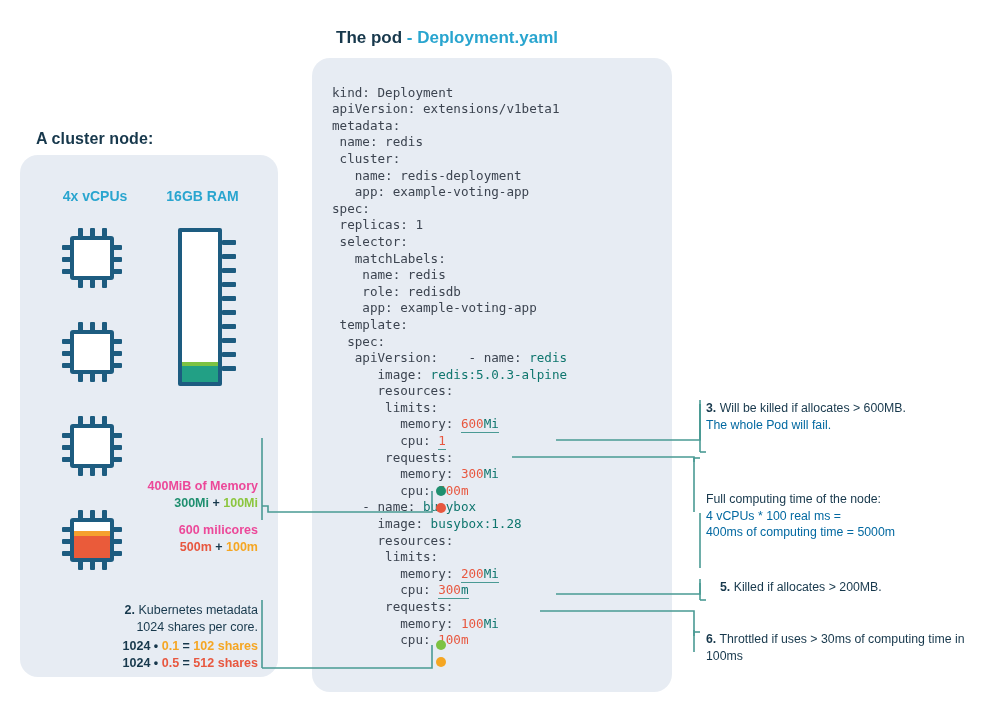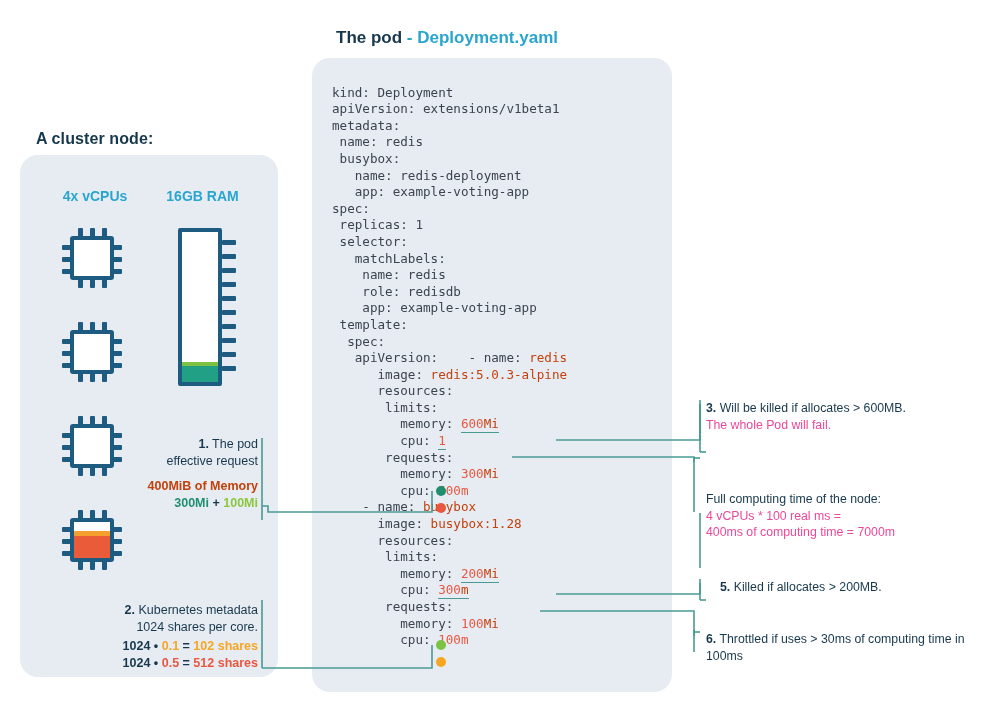--- a/index.html
+++ b/index.html
@@ -57,21 +57,21 @@
     box-sizing:border-box;overflow:hidden;
   }
   #ram .mem-fill{position:absolute;left:0;right:0;bottom:0;height:16px;background:#22a085;}
   #ram .mem-band{position:absolute;left:0;right:0;bottom:16px;height:4px;background:#7dc242;}
   .rpin{position:absolute;left:44px;width:14px;height:5px;background:#1d5c80;border-radius:1px;}
 
   
   .lnote{position:absolute;text-align:right;line-height:1.32;}
   .lnote .hl{font-size:12.5px;font-weight:700;color:#17384c;}
   .lnote .sub{font-size:12.5px;color:#17384c;}
-  .lnote .cy{font-size:12.5px;color:#c2410c;font-weight:600;}
+  .lnote .cy{font-size:12.5px;color:#ec4899;font-weight:600;}
   .lnote .grn-d{color:#1f8f6f;font-weight:600;}
   .lnote .grn-l{color:#8cc63f;font-weight:600;}
   .lnote .or-d{color:#e8573f;font-weight:600;}
   .lnote .or-l{color:#f5a623;font-weight:600;}
   .lnote .navy{color:#17384c;font-weight:600;}
   #note1{left:150px;top:432px;width:108px;}
   #note1b{left:140px;top:478px;width:118px;}
   #note1c{left:150px;top:522px;width:108px;}
   #note2{left:118px;top:598px;width:140px;}
   #note2b{left:118px;top:638px;width:140px;}
@@ -82,32 +82,32 @@
     font-size:17px;font-weight:600;color:#17384c;
   }
   #code-title .fname{color:#29a5cf;}
   #code-card{left:312px;top:58px;width:360px;height:634px;}
   #code{
     position:absolute;left:332px;top:72px;
     font-family:"DejaVu Sans Mono","Liberation Mono",monospace;
     font-size:12.6px;line-height:16.6px;
     color:#3c4450;white-space:pre;
   }
-  #code .g{color:#c2410c;}
+  #code .g{color:#0f766e;}
   #code .o{color:#e8573f;text-align:center;}
   #code .u{border-bottom:1.6px solid #4a9a94;padding-bottom:1px;}
 
   
   .bullet{position:absolute;width:10px;height:10px;border-radius:50%;}
 
   
   .rnote{position:absolute;line-height:1.35;}
   .rnote .t1{font-size:12.3px;color:#17384c;}
   .rnote .t1 b{font-weight:700;}
-  .rnote .t2{font-size:12.3px;color:#ec4899;}
+  .rnote .t2{font-size:12.3px;color:#0369a1;}
   #r3{left:706px;top:400px;width:290px;}
   #r4{left:706px;top:458px;width:290px;}
   #r4b{left:706px;top:491px;width:290px;}
   #r5{left:720px;top:579px;width:290px;}
   #r6{left:706px;top:631px;width:290px;}
 
   
   #wires{position:absolute;left:0;top:0;width:1000px;height:708px;pointer-events:none;}
 </style>
 </head>
@@ -195,51 +195,51 @@
     <span class="rpin" style="top:40px"></span>
       <span class="rpin" style="top:54px"></span>
     <span class="rpin" style="top:68px"></span>
       <span class="rpin" style="top:82px"></span>
     <span class="rpin" style="top:96px"></span>
       <span class="rpin" style="top:110px"></span>
     <span class="rpin" style="top:124px"></span>
       <span class="rpin" style="top:138px"></span>
   </div>
 
-  <div class="lnote" id="note1">
-    <div><span class="hl">1.</span><span class="sub"> The pod</span></div>
-    <div class="sub">effective request</div>
-  </div>
 
   <div class="lnote" id="note1b">
     <div class="cy">400MiB of Memory</div>
     <div class="sub"><span class="grn-d">300Mi</span><span class="navy"> + </span><span class="grn-l">100Mi</span></div>
   </div>
 
+  <div class="lnote" id="note1c">
+    <div class="cy">600 milicores</div>
+    <div class="sub"><span class="or-d">500m</span><span class="navy"> + </span><span class="or-l">100m</span></div>
+  </div>
 
   <div class="lnote" id="note2">
     <div><span class="hl">2.</span><span class="sub"> Kubernetes metadata</span></div>
     <div class="sub">1024 shares per core.</div>
   </div>
 
   <div class="lnote" id="note2b">
     <div class="sub"><span class="navy">1024</span><span class="navy"> • </span><span class="or-l">0.1</span><span class="navy"> = </span><span class="or-l">102 shares</span></div>
     <div class="sub"><span class="navy">1024</span><span class="navy"> • </span><span class="or-d">0.5</span><span class="navy"> = </span><span class="or-d">512 shares</span></div>
   </div>
 
   <div id="code-title">
     <span>The pod </span><span class="fname">- </span><span class="fname">Deployment.yaml</span>
   </div>
   <div class="panel" id="code-card"></div>
 
   <pre id="code"><span>kind: Deployment</span>
 <span>apiVersion: extensions/v1beta1</span>
 <span>metadata:</span>
 <span> name: redis</span>
-<span> busybox:</span>
+<span> cluster:</span>
 <span>   name: redis-deployment</span>
 <span>   app: example-voting-app</span>
 <span>spec:</span>
 <span> replicas: 1</span>
 <span> selector:</span>
 <span>   matchLabels:</span>
 <span>    name: redis</span>
 <span>    role: redisdb</span>
 <span>    app: example-voting-app</span>
 <span> template:</span>
@@ -270,21 +270,21 @@
 
   <div class="rnote" id="r3">
     <div class="t1"><b>3.</b><span> Will be killed if allocates &gt; 600MB.</span></div>
     <div class="t2">The whole Pod will fail.</div>
   </div>
 
 
   <div class="rnote" id="r4b">
     <div class="t1">Full computing time of the node:</div>
     <div class="t2">4 vCPUs * 100 real ms =</div>
-    <div class="t2">400ms of computing time = 7000m</div>
+    <div class="t2">400ms of computing time = 5000m</div>
   </div>
 
   <div class="rnote" id="r5">
     <div class="t1"><b>5.</b><span> Killed if allocates &gt; 200MB.</span></div>
   </div>
 
   <div class="rnote" id="r6">
     <div class="t1"><b>6.</b><span> Throttled if uses &gt; 30ms of computing time in 100ms</span></div>
   </div>
 

